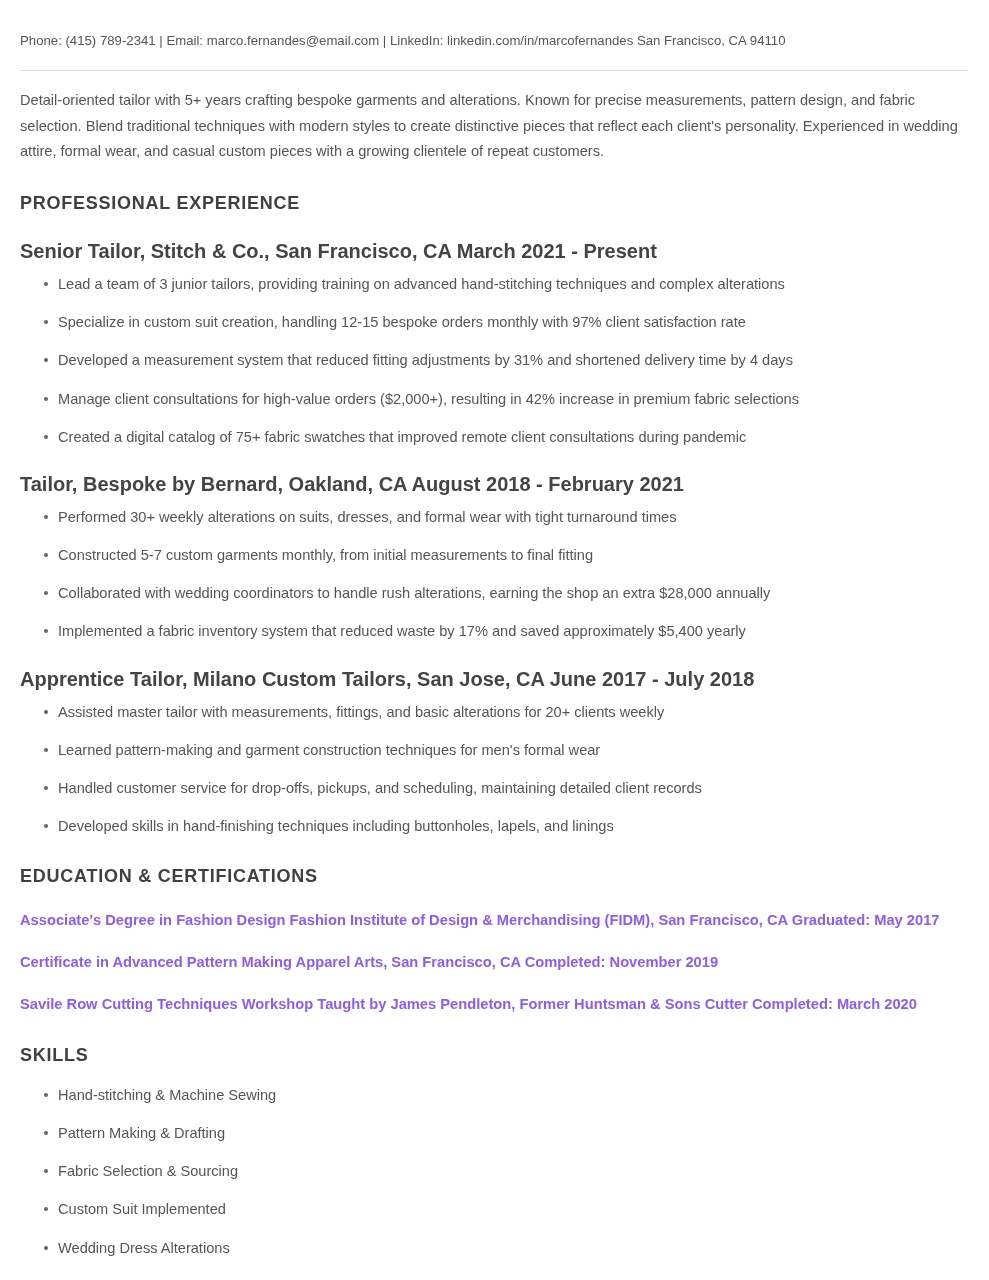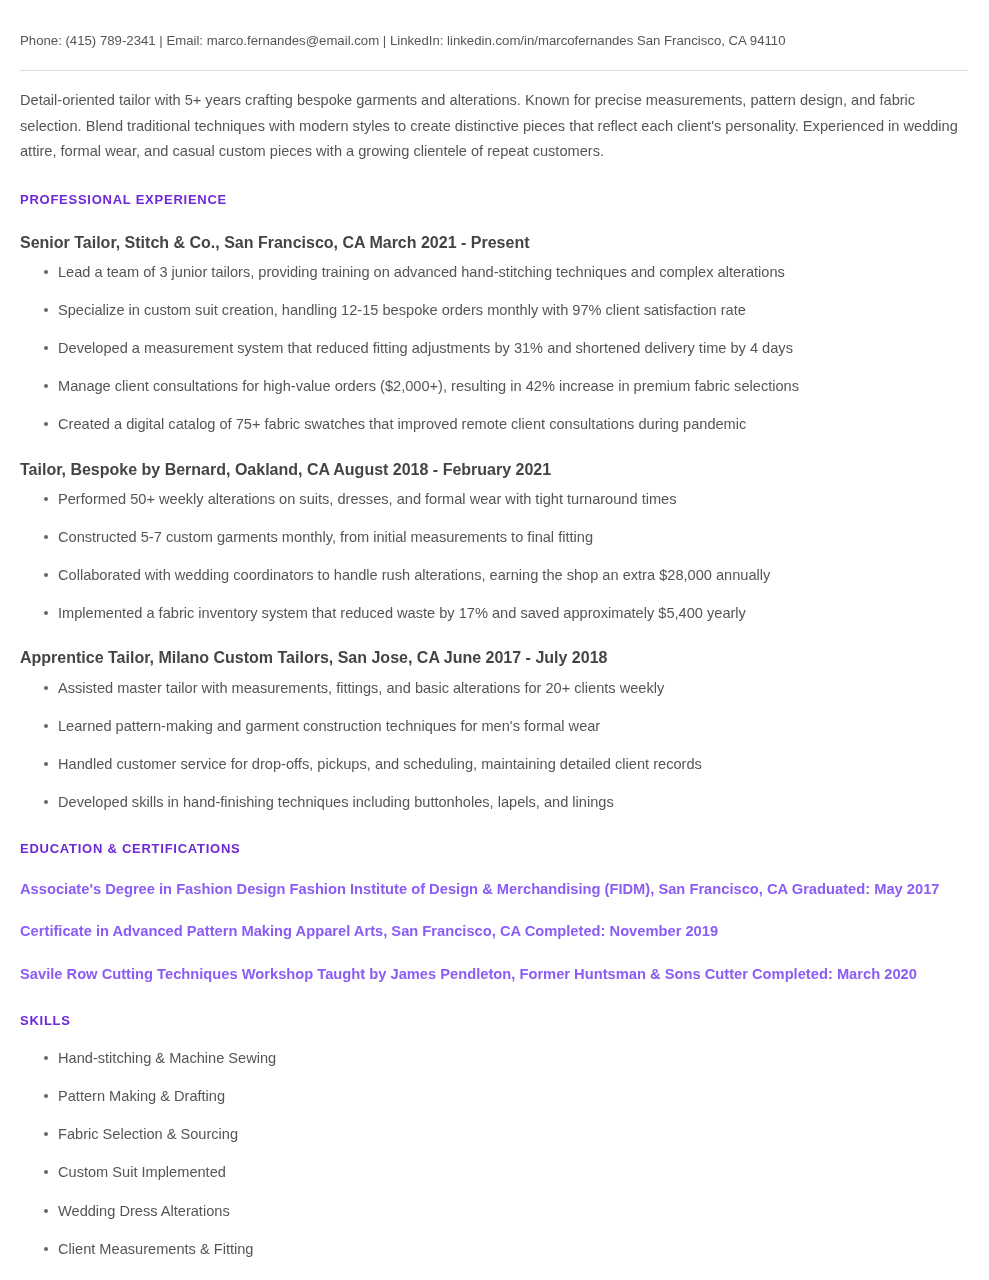--- a/index.html
+++ b/index.html
@@ -45,33 +45,33 @@
   .summary {
     font-size: 14.6px;
     color: #555555;
     line-height: 1.72;
     margin: 17px 0 0 0;
     max-width: 948px;
   }
 
   
   .section-heading {
-    font-size: 13px;
-    font-weight: bold;
-    color: #6d28d9;
+    font-size: 18px;
+    font-weight: bold;
+    color: #404040;
     text-transform: uppercase;
     letter-spacing: 0.75px;
     margin: 28px 0 0 0;
     line-height: 1.3;
   }
 
   
   .job { margin-top: 0; }
   .job-heading {
-    font-size: 16px;
+    font-size: 20px;
     font-weight: bold;
     color: #444444;
     line-height: 1.45;
     margin: 22px 0 0 0;
     max-width: 948px;
   }
   ul.bullets {
     list-style: none;
     margin: 8px 0 0 0;
     padding: 0;
@@ -155,21 +155,21 @@
         <li>Specialize in custom suit creation, handling 12-15 bespoke orders monthly with 97% client satisfaction rate</li>
         <li>Developed a measurement system that reduced fitting adjustments by 31% and shortened delivery time by 4 days</li>
         <li>Manage client consultations for high-value orders ($2,000+), resulting in 42% increase in premium fabric selections</li>
         <li>Created a digital catalog of 75+ fabric swatches that improved remote client consultations during pandemic</li>
       </ul>
     </div>
 
     <div class="job">
       <div class="job-heading">Tailor, Bespoke by Bernard, Oakland, CA August 2018 - February 2021</div>
       <ul class="bullets">
-        <li>Performed 50+ weekly alterations on suits, dresses, and formal wear with tight turnaround times</li>
+        <li>Performed 30+ weekly alterations on suits, dresses, and formal wear with tight turnaround times</li>
         <li>Constructed 5-7 custom garments monthly, from initial measurements to final fitting</li>
         <li>Collaborated with wedding coordinators to handle rush alterations, earning the shop an extra $28,000 annually</li>
         <li>Implemented a fabric inventory system that reduced waste by 17% and saved approximately $5,400 yearly</li>
       </ul>
     </div>
 
     <div class="job">
       <div class="job-heading">Apprentice Tailor, Milano Custom Tailors, San Jose, CA June 2017 - July 2018</div>
       <ul class="bullets">
         <li>Assisted master tailor with measurements, fittings, and basic alterations for 20+ clients weekly</li>

